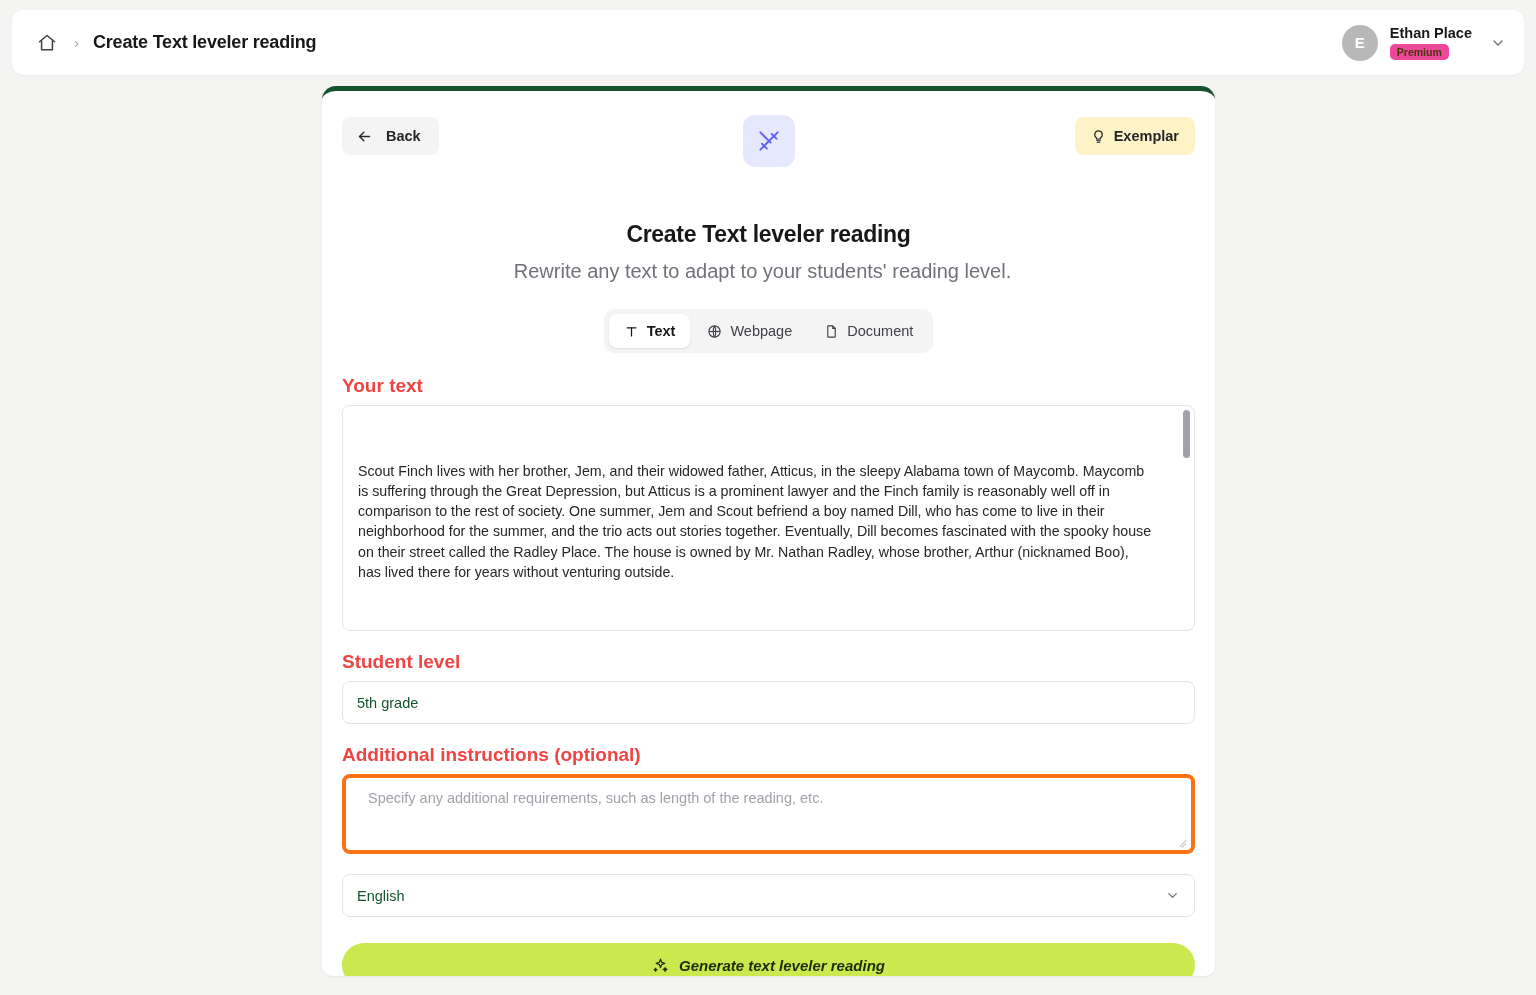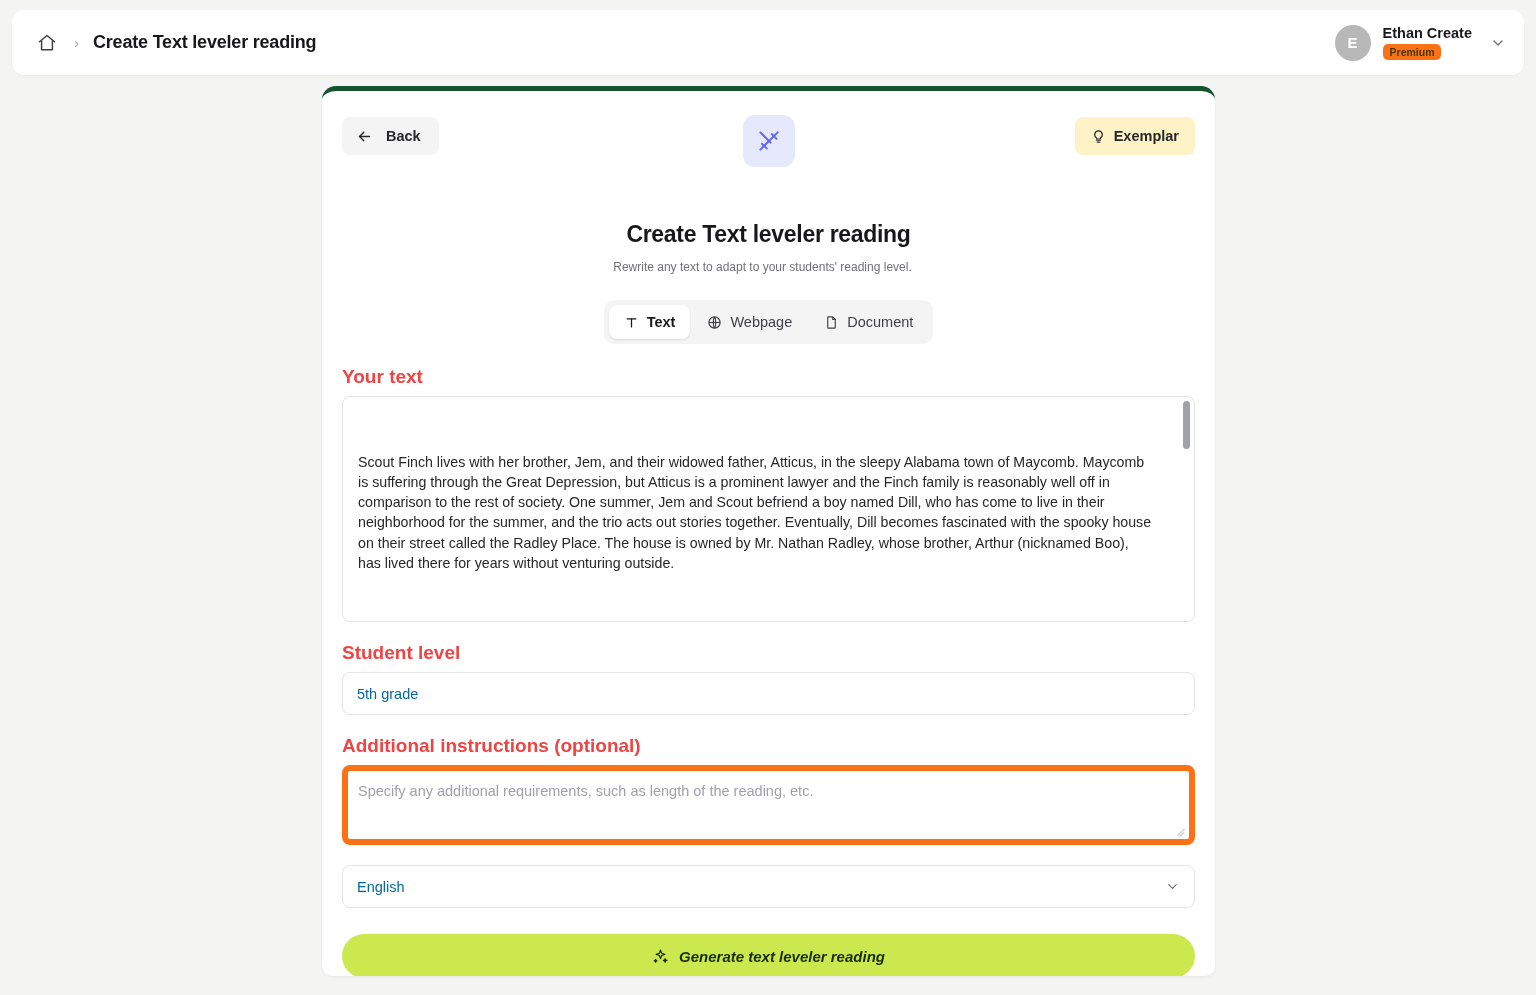--- a/index.html
+++ b/index.html
@@ -58,21 +58,21 @@
     background: #b8b8b8;
     color: #ffffff;
     font-size: 15px;
     font-weight: 600;
     display: flex; align-items: center; justify-content: center;
   }
   .user-block { display: flex; flex-direction: column; align-items: flex-start; line-height: 1.15; }
   .user-name { font-size: 14.5px; font-weight: 700; color: #18181b; }
   .badge-premium {
     margin-top: 3px;
-    background: #f97316;
+    background: #ec4899;
     color: #4a3607;
     font-size: 10.5px;
     font-weight: 700;
     border-radius: 5px;
     padding: 2px 7px 2px 7px;
   }
   .chev {
     margin-left: 6px;
     color: #71717a;
     display: flex; align-items: center;
@@ -142,21 +142,21 @@
   .card-title {
     text-align: center;
     font-size: 23px;
     font-weight: 700;
     color: #18181b;
     margin: 0;
     letter-spacing: -0.3px;
   }
   .card-sub {
     text-align: center;
-    font-size: 12px;
+    font-size: 20px;
     color: #71717a;
     margin: 12px 12px 0 0;
   }
 
   
   .seg-wrap { display: flex; justify-content: center; margin-top: 26px; }
   .seg {
     display: inline-flex;
     background: #f4f4f5;
     border-radius: 10px;
@@ -218,32 +218,32 @@
   }
   .gap { height: 20px; }
   .input-row {
     width: 100%;
     height: 43px;
     border: 1px solid #e4e4e7;
     border-radius: 8px;
     display: flex; align-items: center;
     padding: 0 14px;
     font-size: 14.5px;
-    color: #0369a1;
+    color: #14532d;
     background: #fff;
   }
   .input-row.select { justify-content: space-between; cursor: pointer; }
   .input-row .caret { color: #71717a; display: flex; align-items: center; }
   .textarea-sm {
     position: relative;
     width: 100%;
     height: 80px;
-    border: 6px solid #f97316;
-    border-radius: 8px;
-    padding: 12px 10px;
+    border: 4px solid #f97316;
+    border-radius: 8px;
+    padding: 12px 22px;
     font-size: 14.5px;
     color: #a1a1aa;
     background: #fff;
   }
   .resize-grip {
     position: absolute;
     right: 3px; bottom: 3px;
     width: 10px; height: 10px;
     cursor: nwse-resize;
   }
@@ -284,21 +284,21 @@
         <path d="M3 10.5 12 3l9 7.5"></path>
           <path d="M5.5 9.5V20h13V9.5"></path>
       </svg>
     </div>
     <span class="crumb-sep">›</span>
     <span class="crumb-title">Create Text leveler reading</span>
 
     <div class="topbar-right">
       <div class="avatar">E</div>
       <div class="user-block">
-        <span class="user-name">Ethan Create</span>
+        <span class="user-name">Ethan Place</span>
         <span class="badge-premium">Premium</span>
       </div>
       <span class="chev">
         <svg width="16" height="16" viewBox="0 0 24 24" fill="none" stroke="currentColor" stroke-width="2" stroke-linecap="round" stroke-linejoin="round">
             <path d="M6 9l6 6 6-6"></path>
           </svg>
       </span>
     </div>
   </div>
 

